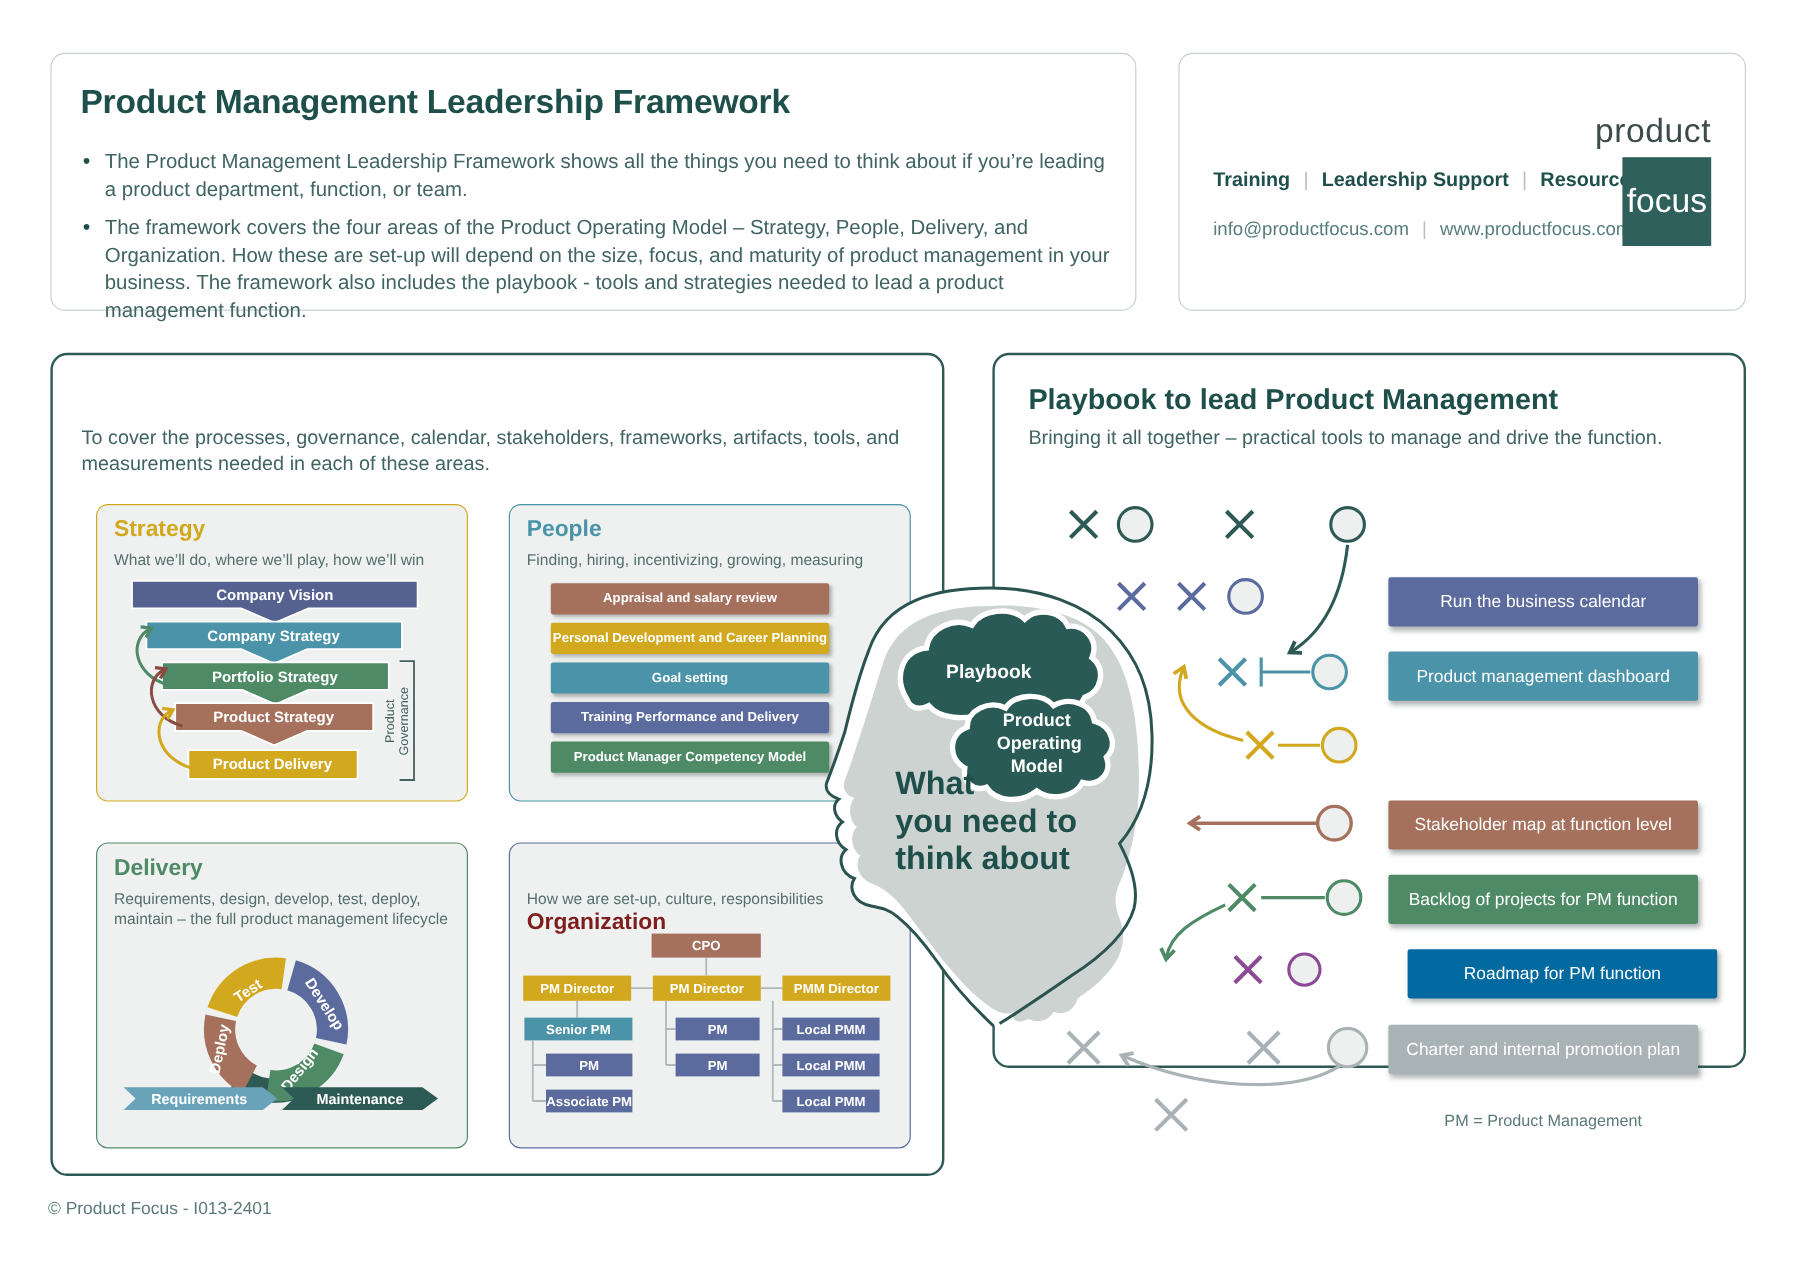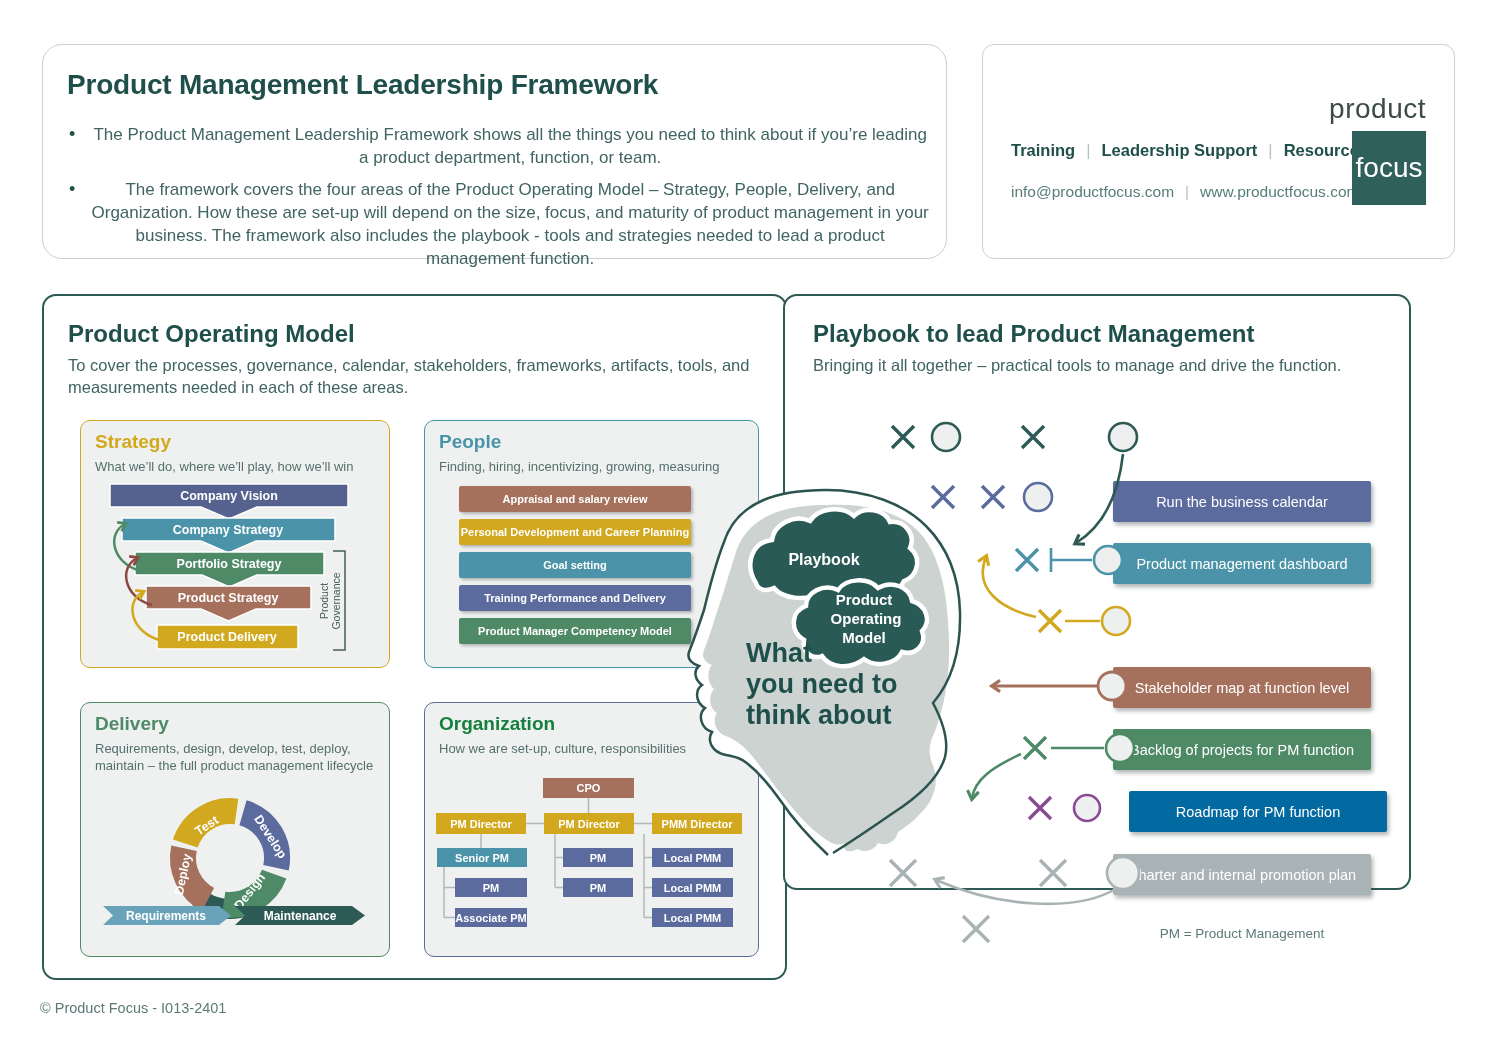--- a/index.html
+++ b/index.html
@@ -2,59 +2,59 @@
 <html><head>
 <meta charset="utf-8">
 <style>
   * { margin:0; padding:0; box-sizing:border-box; }
   html,body { background:#ffffff; }
   body { font-family:"Liberation Sans", sans-serif; }
   .page { position:relative; width:1500px; height:1060px; background:#fff; overflow:hidden; }
 
   
   .topbox { position:absolute; background:#fff; border:1.5px solid #c7d1d0; border-radius:12px; }
-  #intro-box { left:42px; top:44px; width:905px; height:215px;border-radius:20px; }
+  #intro-box { left:42px; top:44px; width:905px; height:215px; }
   #brand-box { left:982px; top:44px; width:473px; height:215px; }
 
   #intro-title { position:absolute; left:24px; top:24px; font-size:28px; font-weight:bold; color:#1f4f4a; letter-spacing:-0.2px; }
   .bullet-row { position:absolute; left:26px; display:flex; width:864px; }
   .bullet-dot { color:#1f4f4a; font-size:18px; line-height:23px; margin-right:12px; }
-  .bullet-text { font-size:17px; line-height:23px; color:#3f6461;text-align:center; }
+  .bullet-text { font-size:17px; line-height:23px; color:#3f6461; }
 
   #brand-tagline { position:absolute; left:28px; top:70px; font-size:23px; font-weight:bold; color:#1f4f4a; }
   .brand-line { position:absolute; left:28px; display:flex; align-items:center; }
   #brand-services { top:96px; font-size:16.5px; font-weight:bold; color:#1f4f4a; }
   #brand-contact { top:138px; font-size:15.5px; color:#577d79; }
   .pipe { color:#b5c0bf; font-weight:normal; padding:0 11px; }
   #logo { position:absolute; right:28px; top:48px; width:110px; text-align:right; }
   #logo-word { font-size:28px; color:#3c4a4a; letter-spacing:0.5px; }
   #logo-square { margin-top:6px; margin-left:auto; width:74px; height:74px; background:#30605b; color:#fff;
                  font-size:28px; display:flex; align-items:center; justify-content:center; }
 
   
   .panel { position:absolute; background:#fff; border:2px solid #2d5a55; border-radius:14px; }
   #pom-panel { left:42px; top:294px; width:745px; height:686px; }
-  #pb-panel { left:783px; top:294px; width:628px; height:596px; }
+  #pb-panel { left:827px; top:294px; width:628px; height:596px; }
   .panel-title { position:absolute; left:24px; top:24px; font-size:24px; font-weight:bold; color:#1f4f4a; }
   .panel-sub { position:absolute; left:24px; top:58px; font-size:16.5px; line-height:22px; color:#3f6461; }
   #pom-sub { width:700px; }
   #pb-title, #pb-sub { left:28px; }
 
   
   .subbox { position:absolute; background:#eff1f0; border-radius:10px; }
   #sb-strategy { left:36px; top:124px; width:310px; height:248px; border:1.5px solid #d2a81f; }
   #sb-people   { left:380px; top:124px; width:335px; height:248px; border:1.5px solid #4a93a8; }
   #sb-delivery { left:36px; top:406px; width:310px; height:255px; border:1.5px solid #4f8a66; }
   #sb-org      { left:380px; top:406px; width:335px; height:255px; border:1.5px solid #5b6b9e; }
   .sub-title { position:absolute; left:14px; top:10px; font-size:19px; font-weight:bold; }
   .sub-sub { position:absolute; left:14px; top:37px; font-size:13px; line-height:17px; color:#54706c; width:292px; }
   #sb-strategy .sub-title { color:#d2a81f; }
   #sb-people .sub-title { color:#4a93a8; }
   #sb-delivery .sub-title { color:#4f8a66; }
-  #sb-org .sub-title { color:#15803d; }
+  #sb-org .sub-title { color:#7f1d1d;margin-top:45px; }
   .sub-svg { position:absolute; left:0; top:0; }
 
   
   .pbar { position:absolute; left:34px; width:232px; height:26px; border-radius:2px;
           display:flex; align-items:center; justify-content:center;
           color:#fff; font-size:11px; font-weight:bold; box-shadow:2px 2px 3px rgba(60,70,70,.35); }
 
   
   .playbar { position:absolute; left:328px; width:258px; height:41px; border-radius:2px;
              display:flex; align-items:center; justify-content:center; text-align:center;
@@ -104,21 +104,20 @@
       <span class="pipe">|</span>
       <span>www.productfocus.com</span>
     </div>
     <div id="logo">
       <div id="logo-word">product</div>
       <div id="logo-square">focus</div>
     </div>
   </section>
 
   <section class="panel" id="pom-panel">
-    <h2 class="panel-title">Product Operating Model</h2>
     <p class="panel-sub" id="pom-sub">To cover the processes, governance, calendar, stakeholders, frameworks, artifacts, tools, and measurements needed in each of these areas.</p>
 
     <div class="subbox" id="sb-strategy">
       <h3 class="sub-title">Strategy</h3>
       <p class="sub-sub">What we’ll do, where we’ll play, how we’ll win</p>
       <svg class="sub-svg svgtxt" width="310" height="248" viewBox="0 0 310 248">
         <defs>
           <marker id="ah-green" viewBox="0 0 12 12" refX="7" refY="6" markerWidth="15" markerHeight="15" markerUnits="userSpaceOnUse" orient="auto">
             <path d="M 2 2 L 8 6 L 2 10" fill="none" stroke="#4f8a66" stroke-width="2.2"></path>
             </marker>

